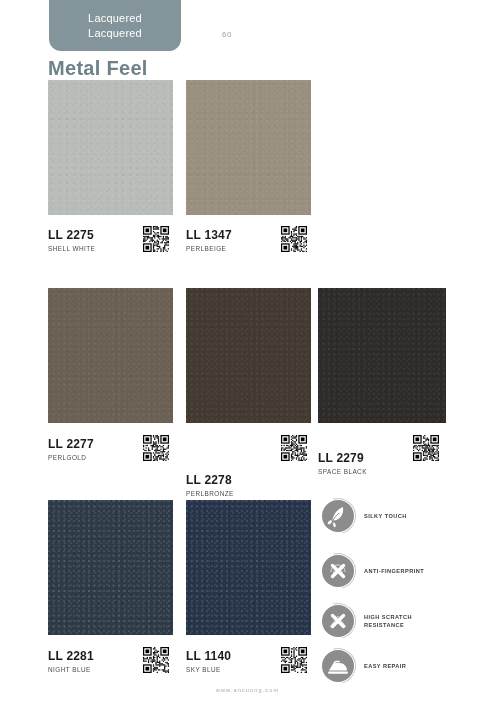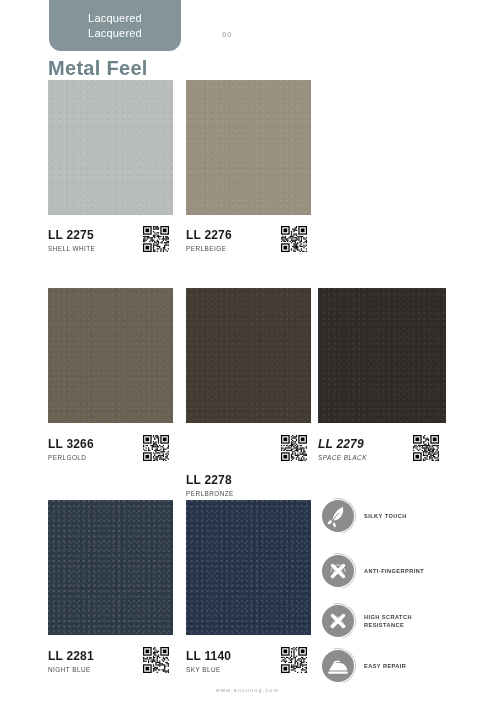--- a/index.html
+++ b/index.html
@@ -316,21 +316,21 @@
         <rect x="19.80952380952381" y="2.4761904761904763" width="3.7142857142857144" height="3.7142857142857144" fill="#000"></rect>
         <rect x="0" y="17.333333333333336" width="8.666666666666668" height="8.666666666666668" fill="#000"></rect>
         <rect x="1.2380952380952381" y="18.571428571428573" width="6.190476190476191" height="6.190476190476191" fill="#fff"></rect>
         <rect x="2.4761904761904763" y="19.80952380952381" width="3.7142857142857144" height="3.7142857142857144" fill="#000"></rect>
       </svg>
     </div>
     <div class="swatch" style="left: 186px; top: 80px; width: 125px; height: 135px;">
       <div class="chip-texture" style="background-color: rgb(154, 144, 128); background-image: radial-gradient(circle at 20% 25%, rgba(255, 255, 255, 0.043) 0px, rgba(255, 255, 255, 0.043) 1px, transparent 1px), radial-gradient(circle at 65% 60%, rgba(0, 0, 0, 0.043) 0px, rgba(0, 0, 0, 0.043) 1px, transparent 1px), radial-gradient(circle at 85% 15%, rgba(255, 255, 255, 0.03) 0px, rgba(255, 255, 255, 0.03) 1px, transparent 1px), radial-gradient(circle at 40% 85%, rgba(0, 0, 0, 0.035) 0px, rgba(0, 0, 0, 0.035) 1px, transparent 1px); background-size: 5px 5px, 7px 7px, 6px 6px, 8px 8px;"></div>
     </div>
     <div class="label-block" style="left: 186px; top: 228px;">
-      <div class="label-code">LL 2276</div>
+      <div class="label-code">LL 1347</div>
       <div class="label-name">PERLBEIGE</div>
     </div>
     <div class="qr" style="left: 281px; top: 226px;">
       <svg width="26" height="26" viewBox="0 0 26 26">
         <rect width="26" height="26" fill="#fff"></rect>
         <rect x="14.86" y="0.00" width="1.24" height="1.24" fill="#000"></rect>
         <rect x="13.62" y="1.24" width="1.24" height="1.24" fill="#000"></rect>
         <rect x="14.86" y="1.24" width="1.24" height="1.24" fill="#000"></rect>
         <rect x="11.14" y="2.48" width="1.24" height="1.24" fill="#000"></rect>
         <rect x="12.38" y="2.48" width="1.24" height="1.24" fill="#000"></rect>
@@ -464,21 +464,21 @@
         <rect x="19.80952380952381" y="2.4761904761904763" width="3.7142857142857144" height="3.7142857142857144" fill="#000"></rect>
         <rect x="0" y="17.333333333333336" width="8.666666666666668" height="8.666666666666668" fill="#000"></rect>
         <rect x="1.2380952380952381" y="18.571428571428573" width="6.190476190476191" height="6.190476190476191" fill="#fff"></rect>
         <rect x="2.4761904761904763" y="19.80952380952381" width="3.7142857142857144" height="3.7142857142857144" fill="#000"></rect>
       </svg>
     </div>
     <div class="swatch" style="left: 48px; top: 288px; width: 125px; height: 135px;">
       <div class="chip-texture" style="background-color: rgb(107, 96, 84); background-image: radial-gradient(circle at 20% 25%, rgba(255, 255, 255, 0.043) 0px, rgba(255, 255, 255, 0.043) 1px, transparent 1px), radial-gradient(circle at 65% 60%, rgba(0, 0, 0, 0.043) 0px, rgba(0, 0, 0, 0.043) 1px, transparent 1px), radial-gradient(circle at 85% 15%, rgba(255, 255, 255, 0.03) 0px, rgba(255, 255, 255, 0.03) 1px, transparent 1px), radial-gradient(circle at 40% 85%, rgba(0, 0, 0, 0.035) 0px, rgba(0, 0, 0, 0.035) 1px, transparent 1px); background-size: 5px 5px, 7px 7px, 6px 6px, 8px 8px;"></div>
     </div>
     <div class="label-block" style="left: 48px; top: 437px;">
-      <div class="label-code">LL 3266</div>
+      <div class="label-code">LL 2277</div>
       <div class="label-name">PERLGOLD</div>
     </div>
     <div class="qr" style="left: 143px; top: 435px;">
       <svg width="26" height="26" viewBox="0 0 26 26">
         <rect width="26" height="26" fill="#fff"></rect>
         <rect x="9.90" y="0.00" width="1.24" height="1.24" fill="#000"></rect>
         <rect x="12.38" y="0.00" width="1.24" height="1.24" fill="#000"></rect>
         <rect x="13.62" y="0.00" width="1.24" height="1.24" fill="#000"></rect>
         <rect x="9.90" y="1.24" width="1.24" height="1.24" fill="#000"></rect>
         <rect x="12.38" y="1.24" width="1.24" height="1.24" fill="#000"></rect>
@@ -759,21 +759,21 @@
         <rect x="18.571428571428573" y="1.2380952380952381" width="6.190476190476191" height="6.190476190476191" fill="#fff"></rect>
         <rect x="19.80952380952381" y="2.4761904761904763" width="3.7142857142857144" height="3.7142857142857144" fill="#000"></rect>
         <rect x="0" y="17.333333333333336" width="8.666666666666668" height="8.666666666666668" fill="#000"></rect>
         <rect x="1.2380952380952381" y="18.571428571428573" width="6.190476190476191" height="6.190476190476191" fill="#fff"></rect>
         <rect x="2.4761904761904763" y="19.80952380952381" width="3.7142857142857144" height="3.7142857142857144" fill="#000"></rect>
       </svg>
     </div>
     <div class="swatch" style="left: 318px; top: 288px; width: 128px; height: 135px;">
       <div class="chip-texture" style="background-color: rgb(46, 43, 40); background-image: radial-gradient(circle at 20% 25%, rgba(255, 255, 255, 0.043) 0px, rgba(255, 255, 255, 0.043) 1px, transparent 1px), radial-gradient(circle at 65% 60%, rgba(0, 0, 0, 0.043) 0px, rgba(0, 0, 0, 0.043) 1px, transparent 1px), radial-gradient(circle at 85% 15%, rgba(255, 255, 255, 0.03) 0px, rgba(255, 255, 255, 0.03) 1px, transparent 1px), radial-gradient(circle at 40% 85%, rgba(0, 0, 0, 0.035) 0px, rgba(0, 0, 0, 0.035) 1px, transparent 1px); background-size: 5px 5px, 7px 7px, 6px 6px, 8px 8px;"></div>
     </div>
-    <div class="label-block" style="left: 318px; top: 437px; font-style: italic;">
+    <div class="label-block" style="left: 318px; top: 451px;">
       <div class="label-code">LL 2279</div>
       <div class="label-name">SPACE BLACK</div>
     </div>
     <div class="qr" style="left: 413px; top: 435px;">
       <svg width="26" height="26" viewBox="0 0 26 26">
         <rect width="26" height="26" fill="#fff"></rect>
         <rect x="11.14" y="0.00" width="1.24" height="1.24" fill="#000"></rect>
         <rect x="9.90" y="1.24" width="1.24" height="1.24" fill="#000"></rect>
         <rect x="9.90" y="2.48" width="1.24" height="1.24" fill="#000"></rect>
         <rect x="11.14" y="2.48" width="1.24" height="1.24" fill="#000"></rect>

